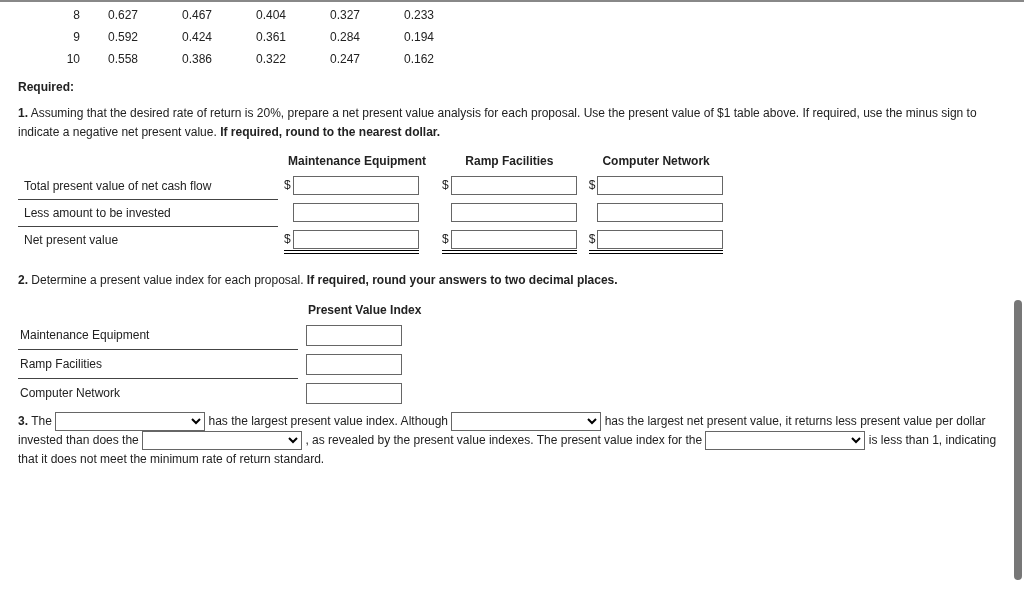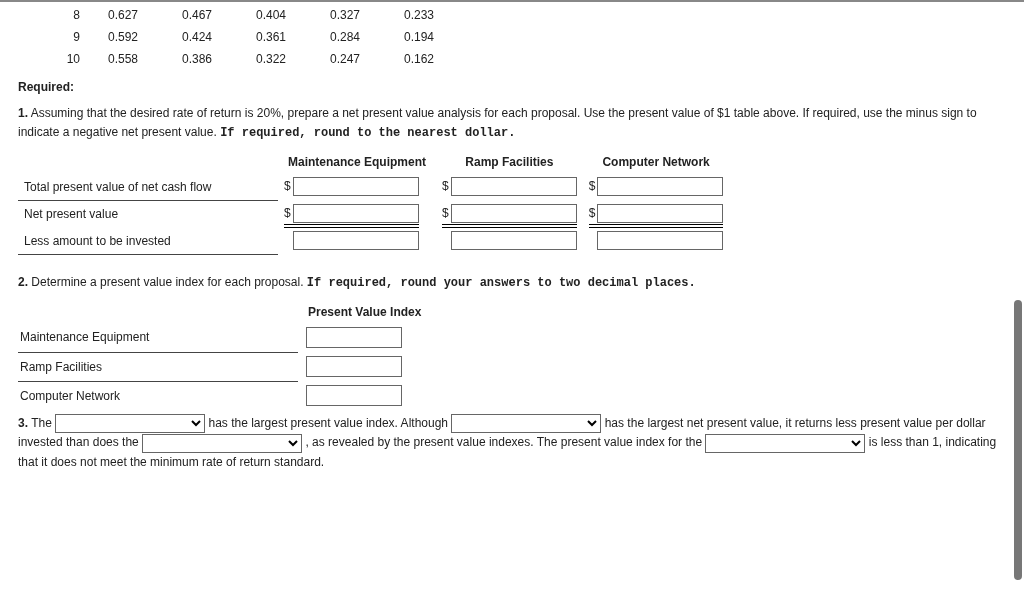--- a/index.html
+++ b/index.html
@@ -52,21 +52,21 @@
   
   .required {
     font-weight: bold;
     margin: 10px 0 10px 0;
   }
   .para {
     line-height: 1.6;
     margin-bottom: 8px;
   }
   .qn { font-weight: bold; }
-  .b { font-weight: bold; font-family: Liberation Mono, monospace; }
+  .b { font-weight: bold; }
 
   
   .npv-area { margin-top: 4px; }
   .npv-table {
     border-collapse: collapse;
     margin-top: 2px;
   }
   .npv-table th {
     font-weight: bold;
     text-align: center;
@@ -174,30 +174,30 @@
         <th>Ramp Facilities</th>
         <th>Computer Network</th>
       </tr>
       <tr>
         <td class="row-label">Total present value of net cash flow</td>
         <td class="cell-wrap"><span class="dollar">$</span><input type="text" class="text-in" style=""></td>
         <td class="cell-wrap"><span class="dollar">$</span><input type="text" class="text-in" style=""></td>
         <td class="cell-wrap"><span class="dollar">$</span><input type="text" class="text-in" style=""></td>
       </tr>
       <tr>
+        <td class="row-label">Less amount to be invested</td>
+        <td class="cell-wrap"><span class="dollar" style="visibility:hidden">$</span><input type="text" class="text-in" style=""></td>
+        <td class="cell-wrap"><span class="dollar" style="visibility:hidden">$</span><input type="text" class="text-in" style=""></td>
+        <td class="cell-wrap"><span class="dollar" style="visibility:hidden">$</span><input type="text" class="text-in" style=""></td>
+      </tr>
+      <tr>
         <td class="row-label" style="border-bottom:none;">Net present value</td>
         <td class="cell-wrap"><span class="double-bottom"><span class="dollar">$</span><input type="text" class="text-in" style=""></span></td>
         <td class="cell-wrap"><span class="double-bottom"><span class="dollar">$</span><input type="text" class="text-in" style=""></span></td>
         <td class="cell-wrap"><span class="double-bottom"><span class="dollar">$</span><input type="text" class="text-in" style=""></span></td>
-      </tr>
-      <tr>
-        <td class="row-label">Less amount to be invested</td>
-        <td class="cell-wrap"><span class="dollar" style="visibility:hidden">$</span><input type="text" class="text-in" style=""></td>
-        <td class="cell-wrap"><span class="dollar" style="visibility:hidden">$</span><input type="text" class="text-in" style=""></td>
-        <td class="cell-wrap"><span class="dollar" style="visibility:hidden">$</span><input type="text" class="text-in" style=""></td>
       </tr>
     </tbody>
       </table>
   </div>
 
   <div class="spacer"></div>
 
   <div class="para">
     <span class="qn">2.</span><span> Determine a present value index for each proposal. </span><span class="b">If required, round your answers to two decimal places.</span>
   </div>

